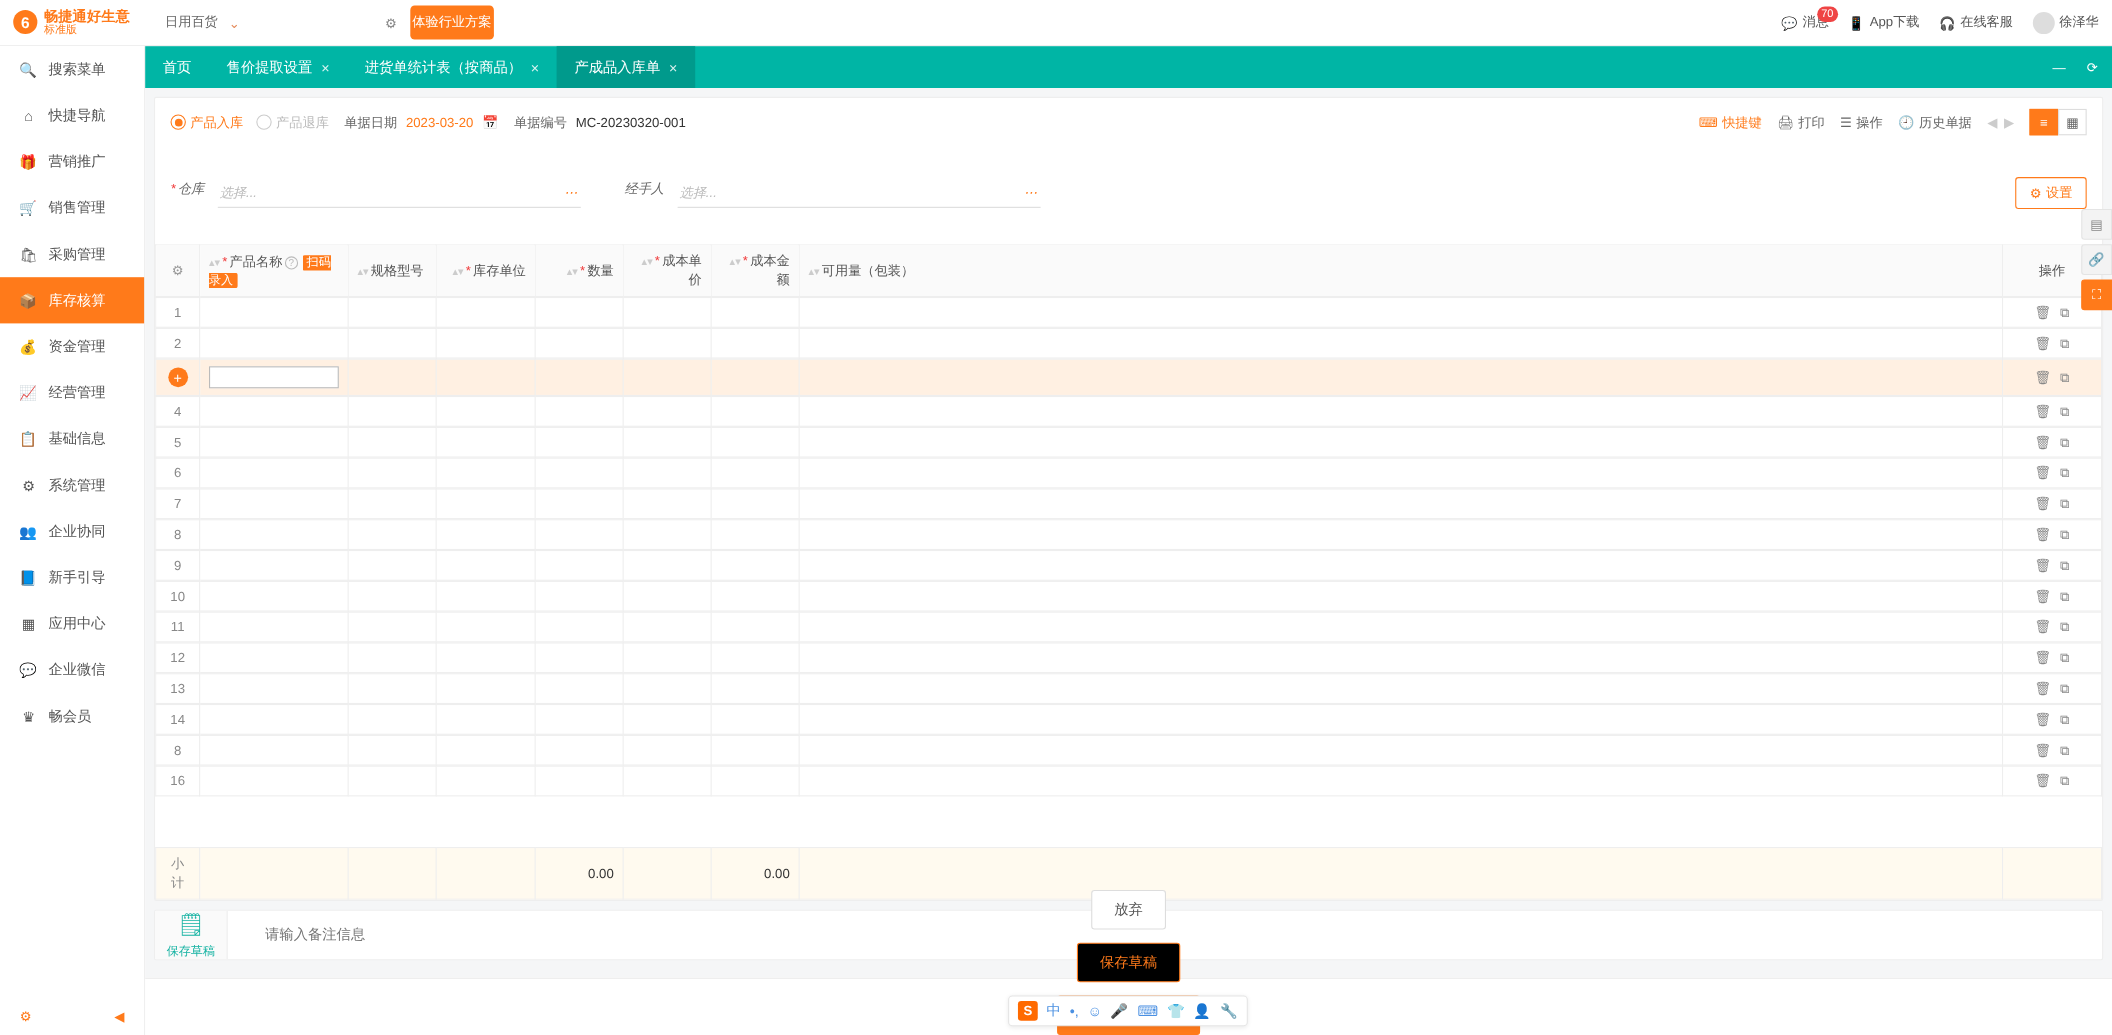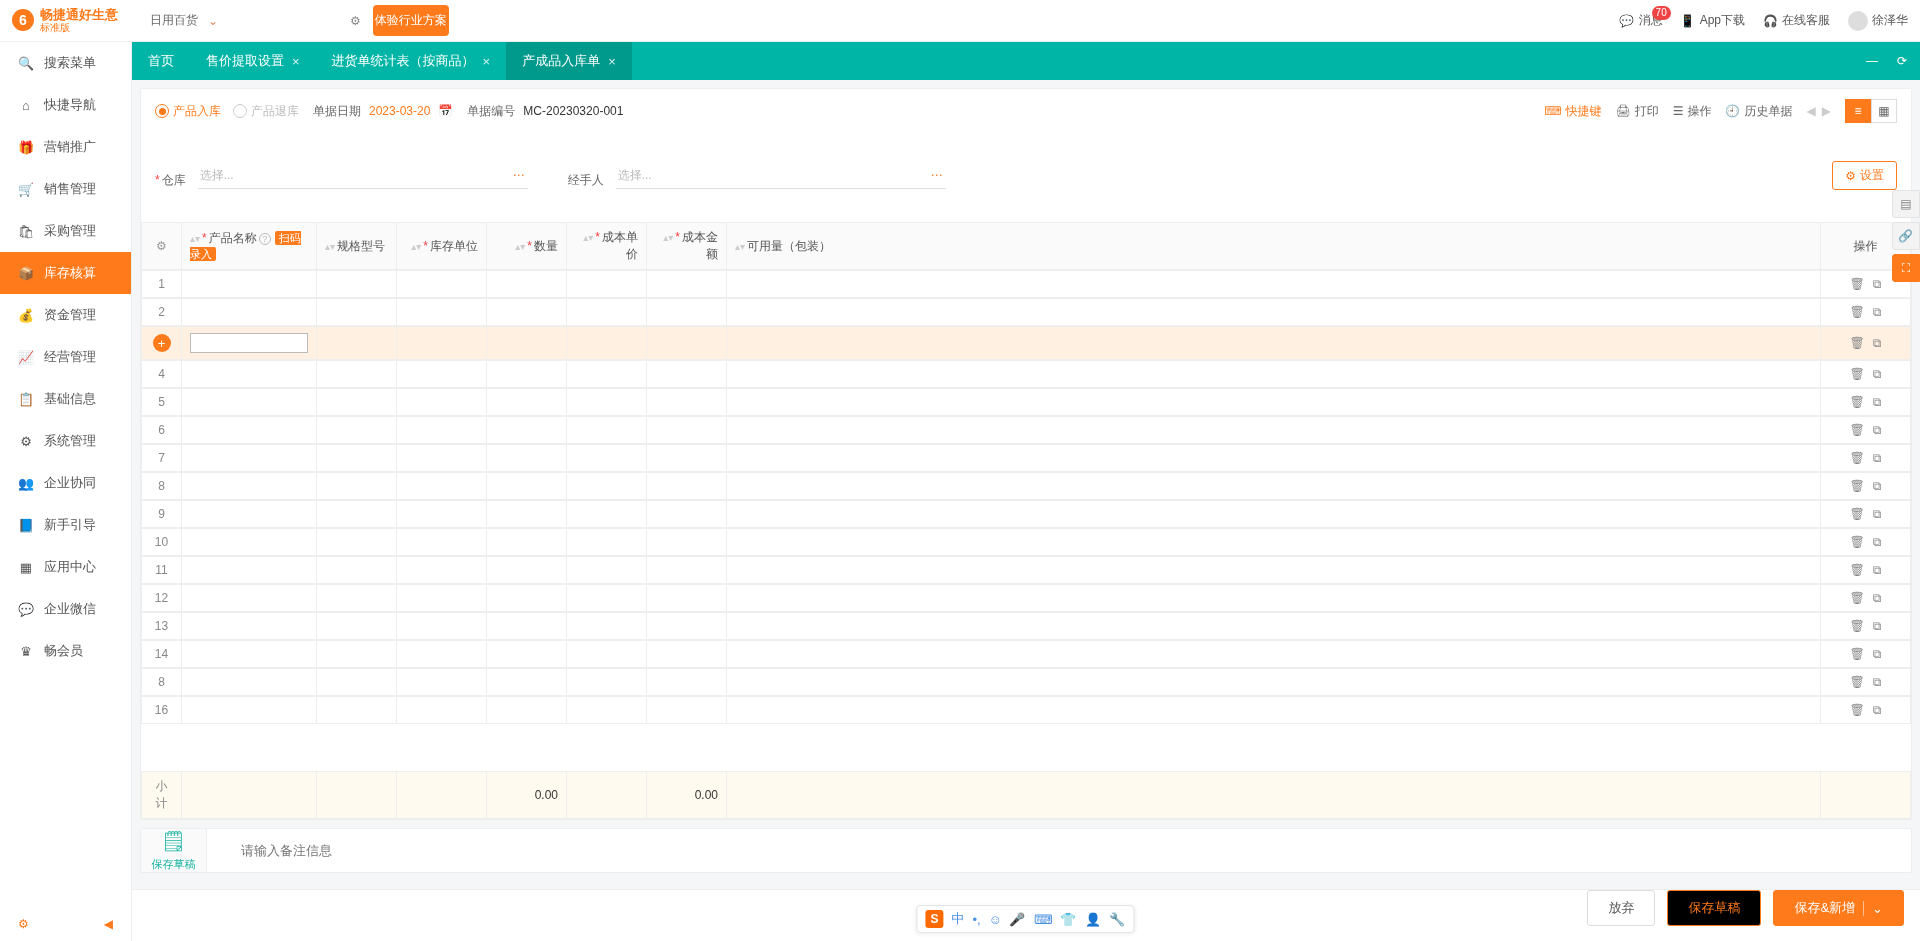--- a/index.html
+++ b/index.html
@@ -55,21 +55,21 @@
 .toolbar-right { margin-left:auto; display:flex; align-items:center; gap:14px; color:#666; }
 .tr-link { display:flex; align-items:center; gap:4px; cursor:pointer; }
 .tr-link.orange { color:#ff7a1a; }
 .view-toggle { display:flex; }
 .view-toggle .vt { width:26px; height:24px; border:1px solid #ddd; display:flex;align-items:center;justify-content:center; cursor:pointer; }
 .view-toggle .vt.active { background:#ff7a1a; color:#fff; border-color:#ff7a1a;}
 .nav-arrows { display:flex; gap:6px; color:#ccc;}
 
 
 .filter-row { display:flex; align-items:center; padding: 8px 14px 12px; gap: 40px; }
-.field { display:flex; align-items:flex-end; gap:12px; }
+.field { display:flex; align-items:flex-start; gap:12px;font-style:italic; }
 .field label { color:#666; }
 .req { color:#f04040; margin-right:2px;}
 .select-line { min-width:330px; border-bottom:1px solid #ddd; display:flex; align-items:center; justify-content:space-between; padding:4px 2px; color:#bbb; }
 .select-line .more { color:#ff7a1a; letter-spacing:1px; }
 .settings-btn { margin-left:auto; border:1px solid #ff7a1a; color:#ff7a1a; padding:5px 12px; border-radius:3px; cursor:pointer; display:flex; gap:4px; align-items:center; }
 
 
 .table-wrap { flex:1; display:flex; flex-direction:column; min-height:0; }
 .grid { flex:1; overflow:hidden; display:flex; flex-direction:column; }
 table { border-collapse: collapse; width:100%; table-layout:fixed; }
@@ -98,21 +98,21 @@
 thead, tbody tr { display:table; width:100%; table-layout:fixed;}
 
 
 .remark-panel { display:flex; }
 .remark-side { width:66px; background:#fafafa; display:flex; flex-direction:column; align-items:center; justify-content:center; gap:4px; color:#17b3a3; font-size:11px; border-right:1px solid #eee; }
 .remark-side .ico{ font-size:20px;}
 .remark-input { flex:1; padding:14px; }
 .remark-input input { width:100%; border:none; outline:none; color:#999; font-size:13px;}
 
 
-.footer { position:absolute; bottom:0; left:132px; right:0; height:52px; background:#fff; border-top:1px solid #eee; display:flex; align-items:flex-start; justify-content:flex-end; padding:0 16px; gap:12px;}
+.footer { position:absolute; bottom:0; left:132px; right:0; height:52px; background:#fff; border-top:1px solid #eee; display:flex; align-items:center; justify-content:flex-end; padding:0 16px; gap:12px;flex-direction:column;}
 .btn { padding:8px 20px; border-radius:3px; cursor:pointer; font-size:13px; }
 .btn-plain { background:#fff; border:1px solid #ddd; color:#555; }
 .btn-outline-orange { background:#000000; border:1px solid #ff7a1a; color:#ff7a1a; }
 .btn-orange { background:#ff7a1a; border:1px solid #ff7a1a; color:#fff; display:flex; align-items:center; gap:8px;}
 .btn-orange .chev{ border-left:1px solid rgba(255,255,255,.5); padding-left:8px;}
 
 
 .right-rail { position:absolute; right:0; top:190px; width:28px; display:flex; flex-direction:column; gap:4px;}
 .rail-btn { width:28px;height:28px; background:#f3f3f3; border:1px solid #e4e4e4; display:flex;align-items:center;justify-content:center; color:#888; cursor:pointer; border-radius:3px 0 0 3px;}
 .rail-btn.active { background:#ff7a1a; color:#fff; border-color:#ff7a1a;}

